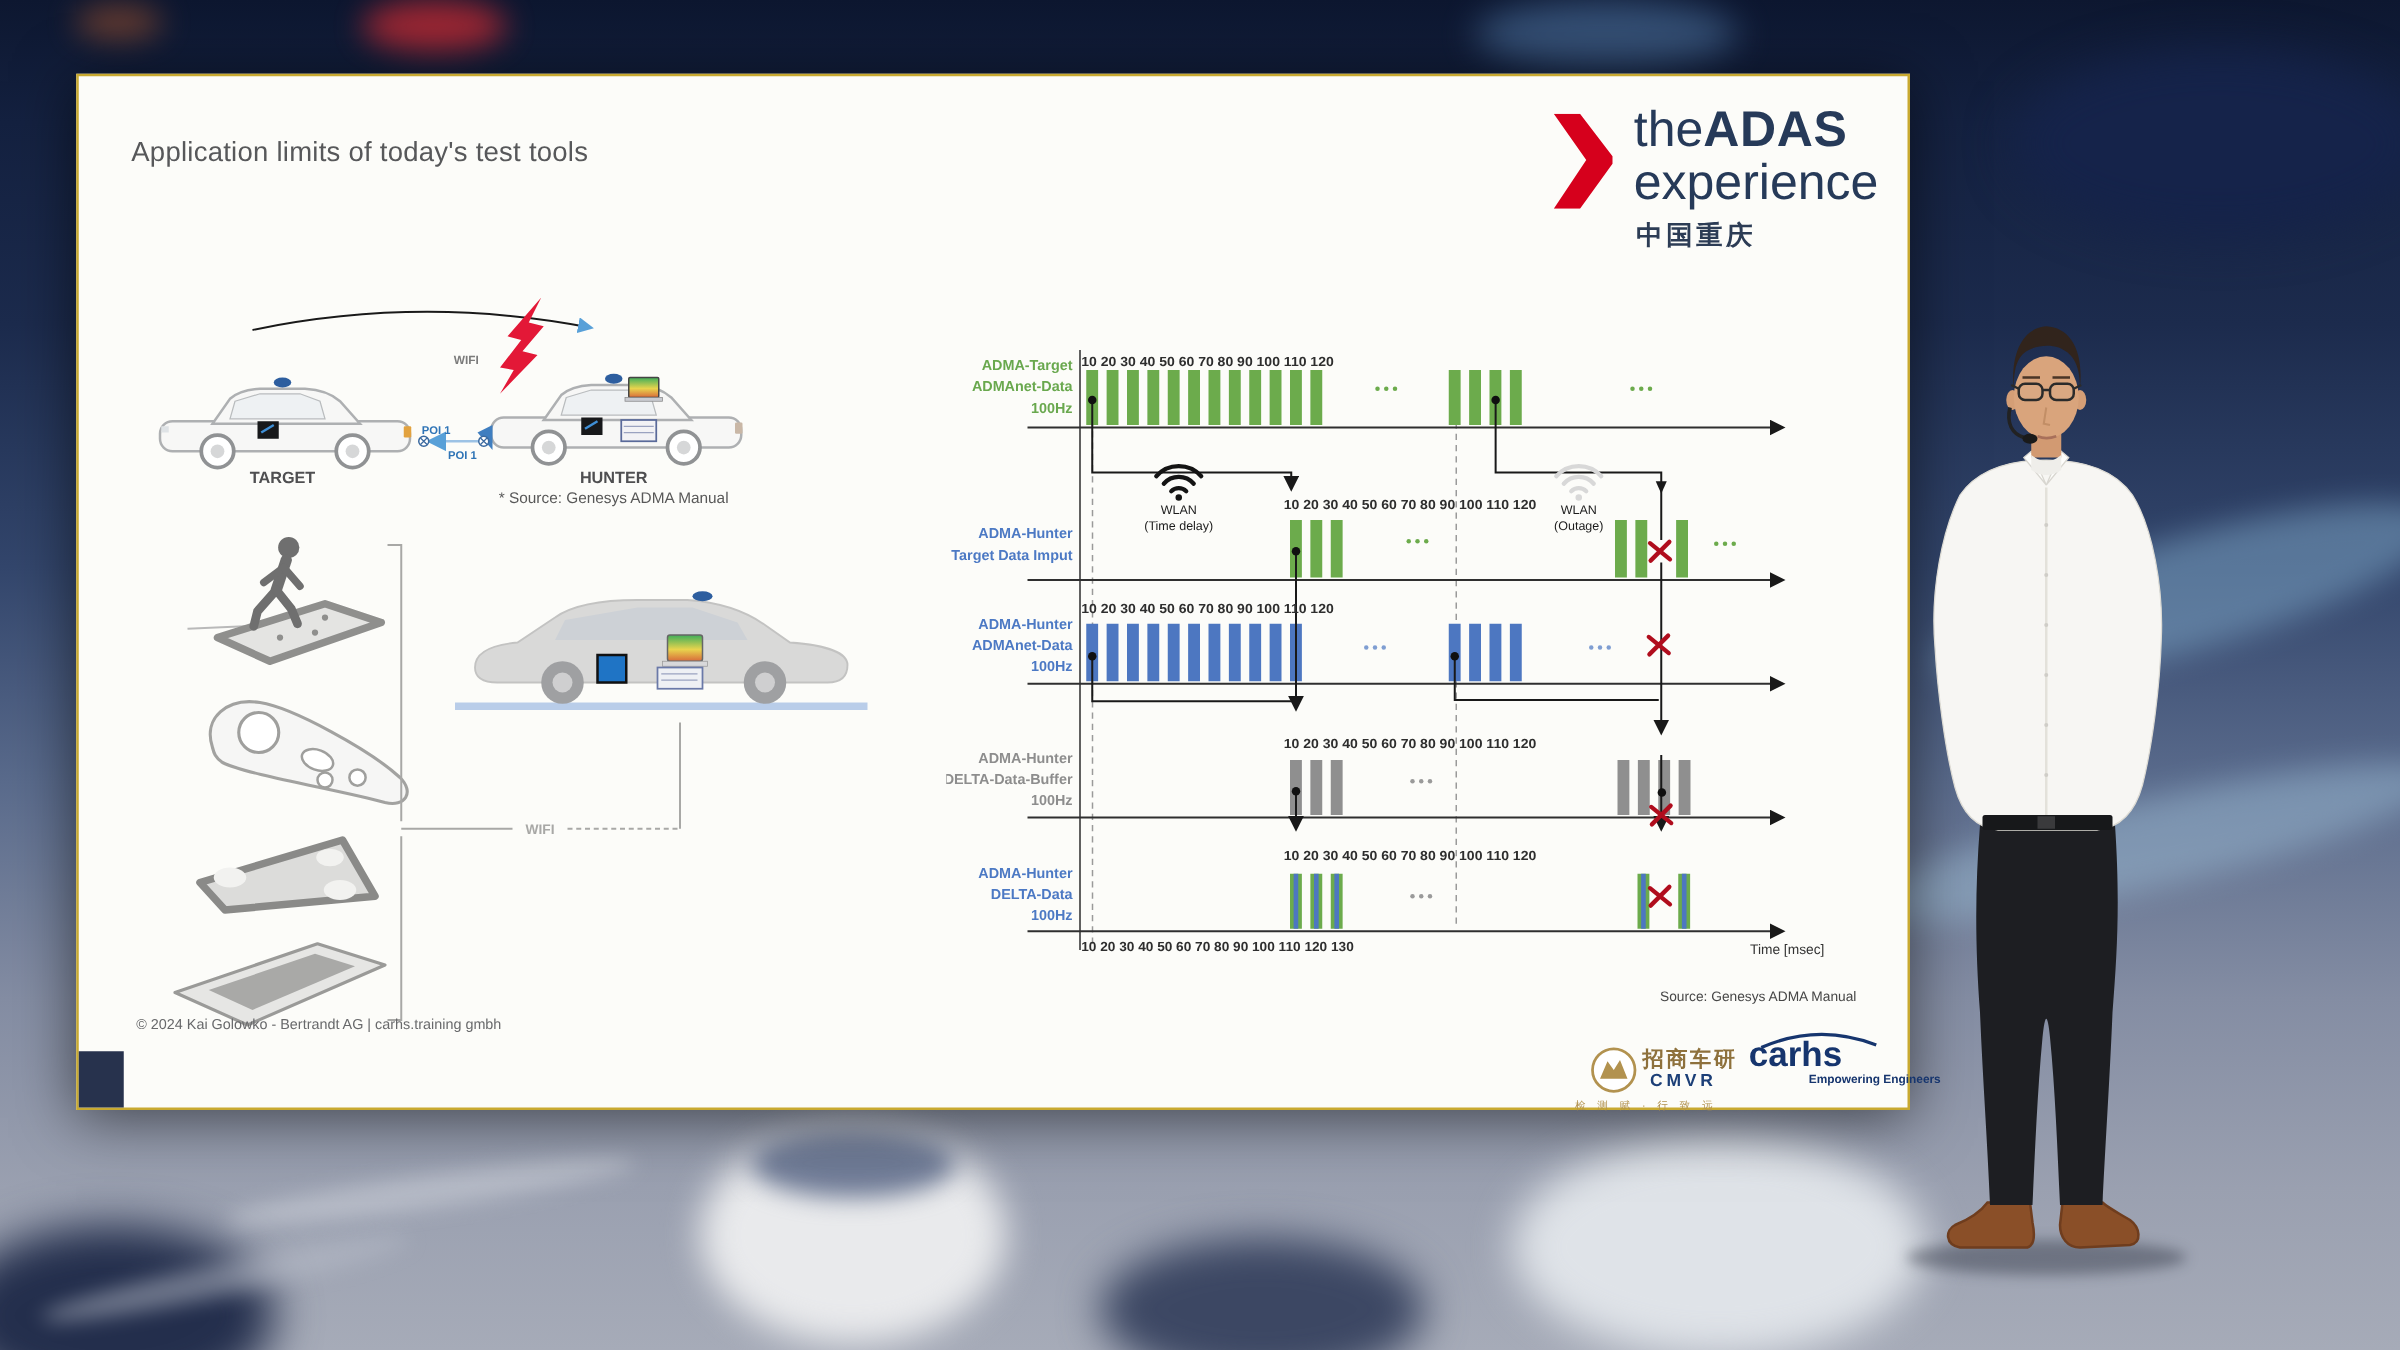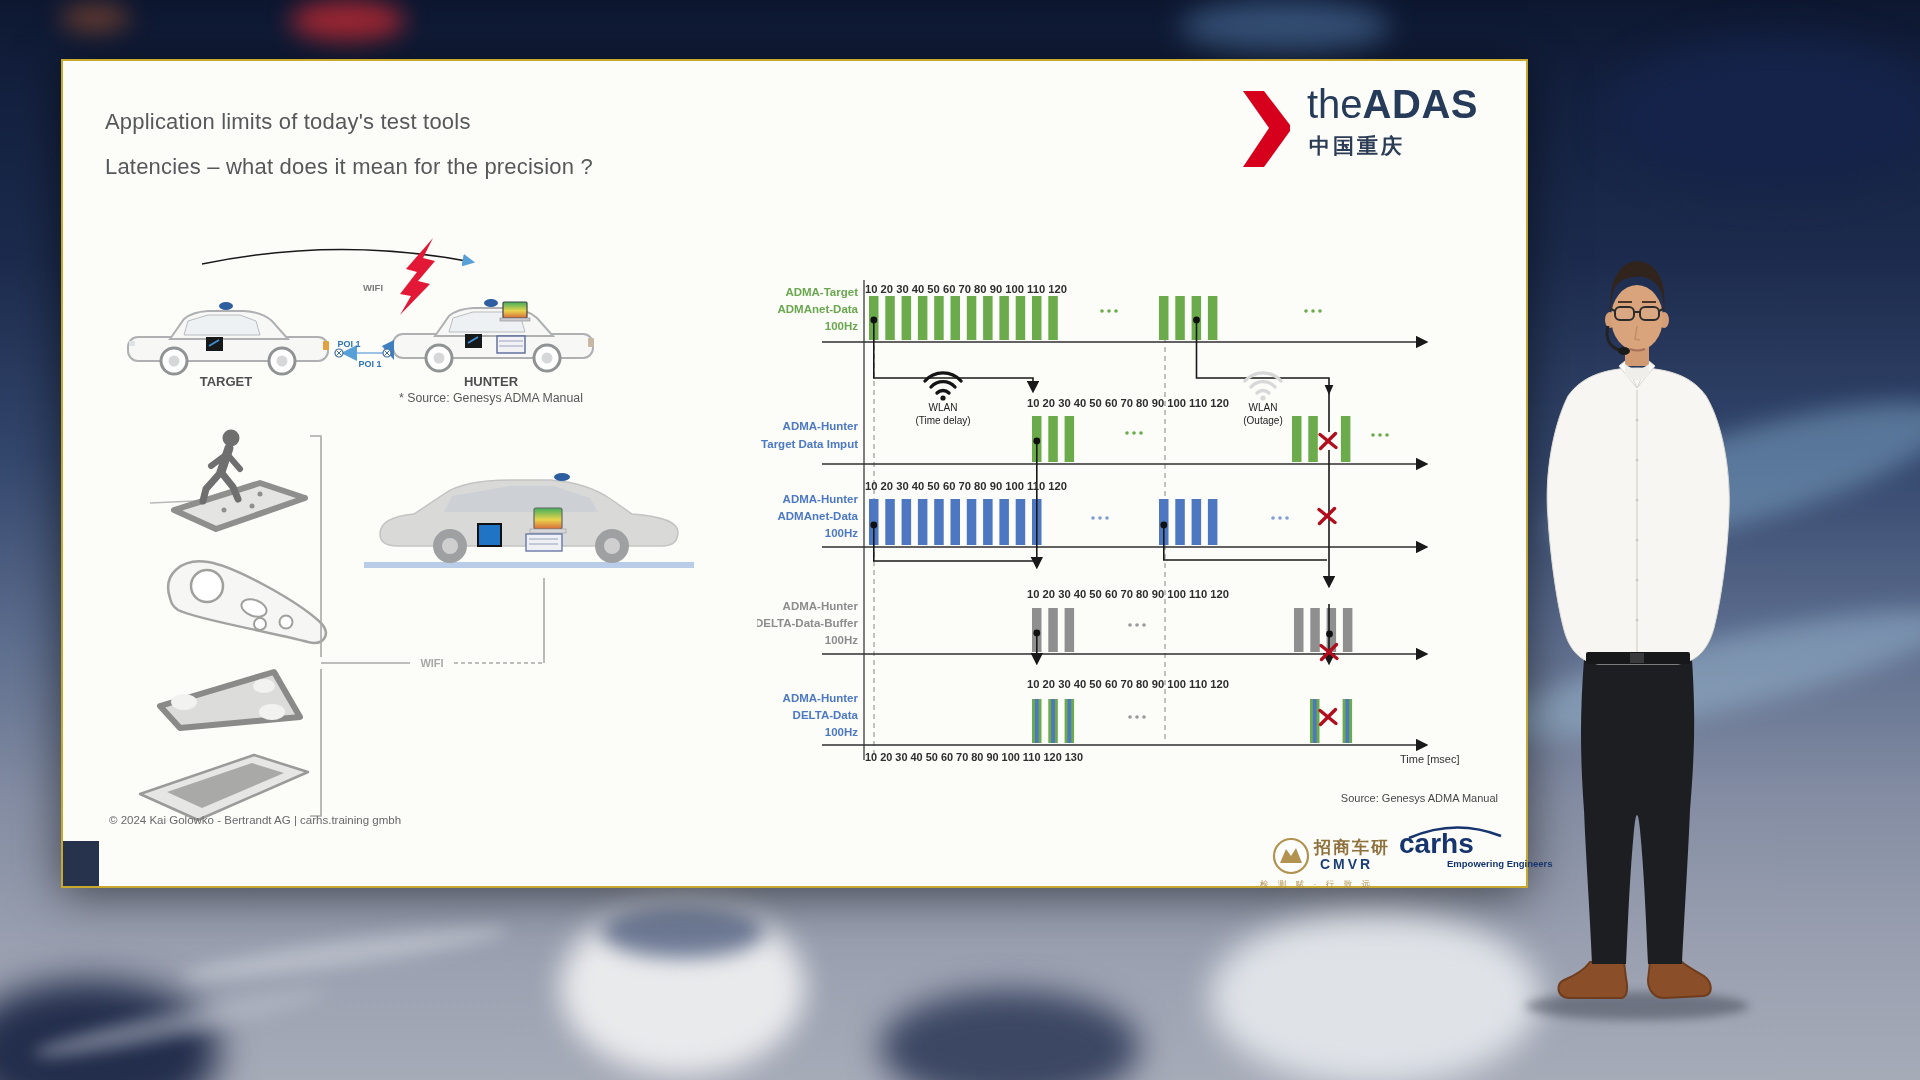--- a/index.html
+++ b/index.html
@@ -16,21 +16,21 @@
   .title{position:absolute;left:42px;top:38px;font-size:22px;line-height:45px;color:#57585a;letter-spacing:.2px;}
   
   .brand{position:absolute;left:1178px;top:22px;width:280px;color:#263a59;}
   .brand-line{margin-left:66px;font-size:40px;line-height:42px;}
   .brand-thin{font-weight:400;}
   .brand-bold{font-weight:700;letter-spacing:.5px;}
   .brand-region{margin-left:68px;margin-top:7px;font-size:21px;font-weight:600;letter-spacing:3px;color:#2c3c55;}
   
   .footer-square{position:absolute;left:0;top:780px;width:36px;height:45px;background:#27324d;}
   .footer-text{position:absolute;left:46px;top:753px;font-size:11.5px;color:#68696b;}
-  .source-right{position:absolute;left:1265px;top:731px;width:170px;text-align:right;font-size:11px;color:#474747;}
+  .source-right{position:absolute;left:1265px;top:731px;width:170px;text-align:left;font-size:11px;color:#474747;}
   
   .cmvr{position:absolute;left:1195px;top:774px;width:180px;height:48px;}
   .cmvr-cn{position:absolute;left:56px;top:1px;font-size:17px;font-weight:700;letter-spacing:2px;color:#8e713c;}
   .cmvr-en{position:absolute;left:62px;top:21px;font-size:14px;font-weight:700;letter-spacing:3px;color:#1c3f77;}
   .cmvr-tag{position:absolute;left:2px;top:44px;width:175px;font-size:8.5px;letter-spacing:3.5px;color:#b2924f;}
   .carhs{position:absolute;left:1336px;top:770px;width:120px;}
   .carhs-word{font-size:28px;font-weight:700;color:#16356e;letter-spacing:0;line-height:26px;}
   .carhs-tagline{display:flex;align-items:center;gap:4px;margin-top:1px;}
   .carhs-sq{width:8px;height:8px;background:#e01019;}
   .carhs-tag-text{font-size:9.5px;font-weight:700;color:#16356e;white-space:nowrap;margin-left:44px;}
@@ -65,28 +65,28 @@
   <div class="blob" style="left:1210px;top:910px;width:330px;height:175px;background:#dfe3e8;filter:blur(16px);"></div>
   <div class="blob" style="left:-40px;top:980px;width:260px;height:145px;background:#232e4c;filter:blur(18px);"></div>
   <div class="blob" style="left:880px;top:990px;width:260px;height:115px;background:#3c4763;filter:blur(16px);"></div>
   <div class="blob" style="left:180px;top:940px;width:330px;height:26px;background:#c9cdd6;filter:blur(8px);opacity:.6;transform:rotate(-8deg);"></div>
   <div class="blob" style="left:30px;top:1010px;width:300px;height:26px;background:#b8bdc9;filter:blur(8px);opacity:.5;transform:rotate(-12deg);"></div>
 
   <div class="slide">
 
     <div class="title">
       <div>Application limits of today's test tools</div>
-      <div>Latencies – what does it mean for the precision ?</div>
     </div>
 
     <div class="brand">
       <svg class="abs" style="left:2px;top:8px;" width="50" height="76" viewBox="0 0 50 76">
         <polygon points="0,0 21,0 47,34 47,40 21,76 0,76 26,37" fill="#d6001c"></polygon>
       </svg>
       <div class="brand-line"><span class="brand-thin">the</span><span class="brand-bold">ADAS</span></div>
+      <div class="brand-line brand-thin">experience</div>
       <div class="brand-region">中国重庆</div>
     </div>
 
     <svg class="abs" style="left:54px;top:176px;" width="500" height="180" viewBox="115 235 500 180">
       <defs>
         <marker id="arrB" markerWidth="8" markerHeight="8" refX="6" refY="4" orient="auto">
           <path d="M0,0 L8,4 L0,8 Z" fill="#58a0d8"></path>
         </marker>
         <linearGradient id="heat1" x1="0" y1="0" x2="0" y2="1">
           <stop offset="0" stop-color="#3fae5a"></stop>

